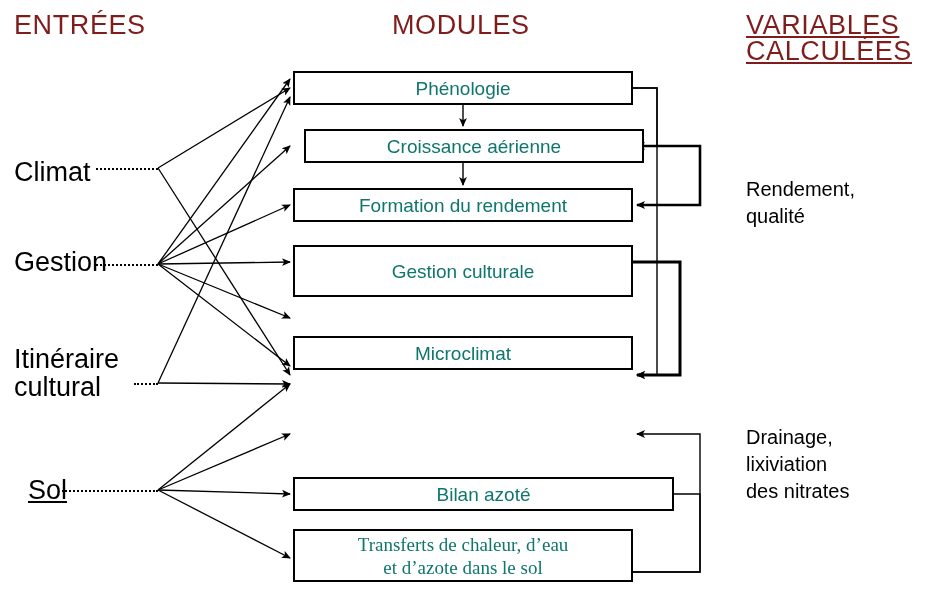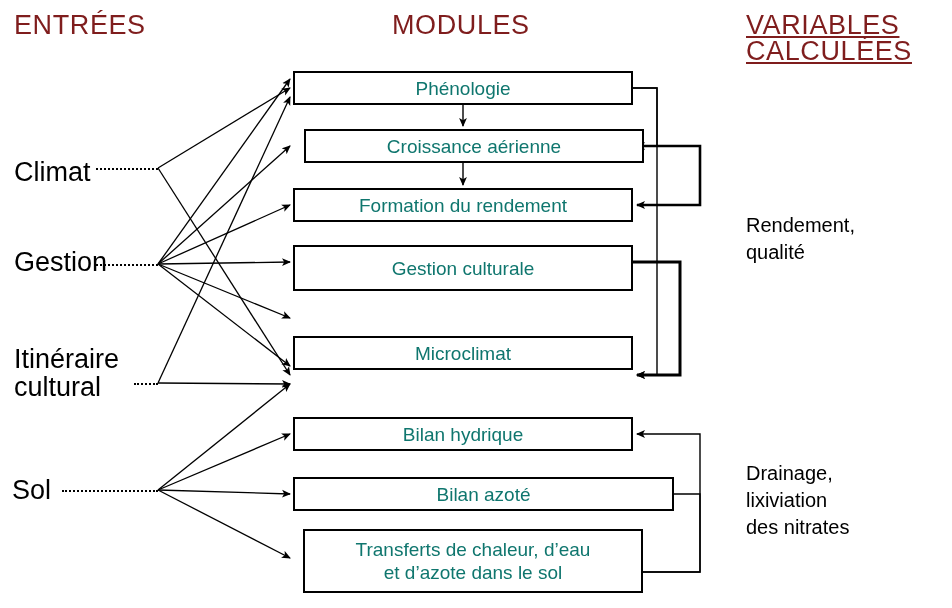--- a/index.html
+++ b/index.html
@@ -30,29 +30,28 @@
   .input-label {
     position: absolute;
     font-size: 27px;
     color: #000000;
     line-height: 28px;
     white-space: pre;
   }
   #in-climat    { left: 14px; top: 158px; }
   #in-plante    { left: 14px; top: 248px; }
   #in-itineraire{ left: 14px; top: 345px; }
-  #in-sol       { left: 12px; top: 476px; }
+  #in-sol       { left: 28px; top: 476px; text-decoration: underline; }
 
   .output-label {
     position: absolute;
     font-size: 20px;
     color: #000000;
     line-height: 27px;
     white-space: pre;
-    margin-top: 36px;
   }
   #out-rendement { left: 746px; top: 176px; }
   #out-drainage  { left: 746px; top: 424px; }
 
   svg#wiring {
     position: absolute;
     left: 0;
     top: 0;
     width: 952px;
     height: 608px;
@@ -134,20 +133,19 @@
         <polyline points="633,146 700,146 700,205 637,205" stroke-width="2.6" fill="none" marker-end="url(#ah)"></polyline>
         <polyline points="633,262 680,262 680,375 637,375" stroke-width="3" fill="none" marker-end="url(#ah)"></polyline>
         <polyline points="633,572 700,572 700,434 637,434" stroke-width="1.4" fill="none" marker-end="url(#ah)"></polyline>
         <polyline points="633,572 700,572 700,494 637,494" stroke-width="1.4" fill="none" marker-end="url(#ah)"></polyline>
       </g>
   </svg>
 
   <div class="mod-box" style="left: 293px; top: 71px; width: 340px; height: 34px;">Phénologie</div>
   <div class="mod-box" style="left: 293px; top: 129px; width: 340px; height: 34px; margin-left: 11px;">Croissance aérienne</div>
   <div class="mod-box" style="left: 293px; top: 188px; width: 340px; height: 34px;">Formation du rendement</div>
-  <div class="mod-box" style="left: 293px; top: 245px; width: 340px; height: 46px;">Gestion culturale</div>
+  <div class="mod-box" style="left: 293px; top: 245px; width: 340px; height: 52px;">Gestion culturale</div>
   <div class="mod-box" style="left: 293px; top: 301px; width: 340px; height: 34px; margin-top: 35px;">Microclimat</div>
-  <div class="mod-box" style="left: 293px; top: 417px; width: 340px; height: 34px;">Bilan hydrique</div>
   <div class="mod-box" style="left: 293px; top: 477px; width: 381px; height: 34px;">Bilan azoté</div>
-  <div class="mod-box" style="left: 303px; top: 529px; width: 340px; height: 64px;">Transferts de chaleur, d’eau
+  <div class="mod-box" style="left: 293px; top: 529px; width: 340px; height: 53px; font-family: Liberation Serif, serif;">Transferts de chaleur, d’eau
 et d’azote dans le sol</div>
 
 </div>
 
 </body></html>

